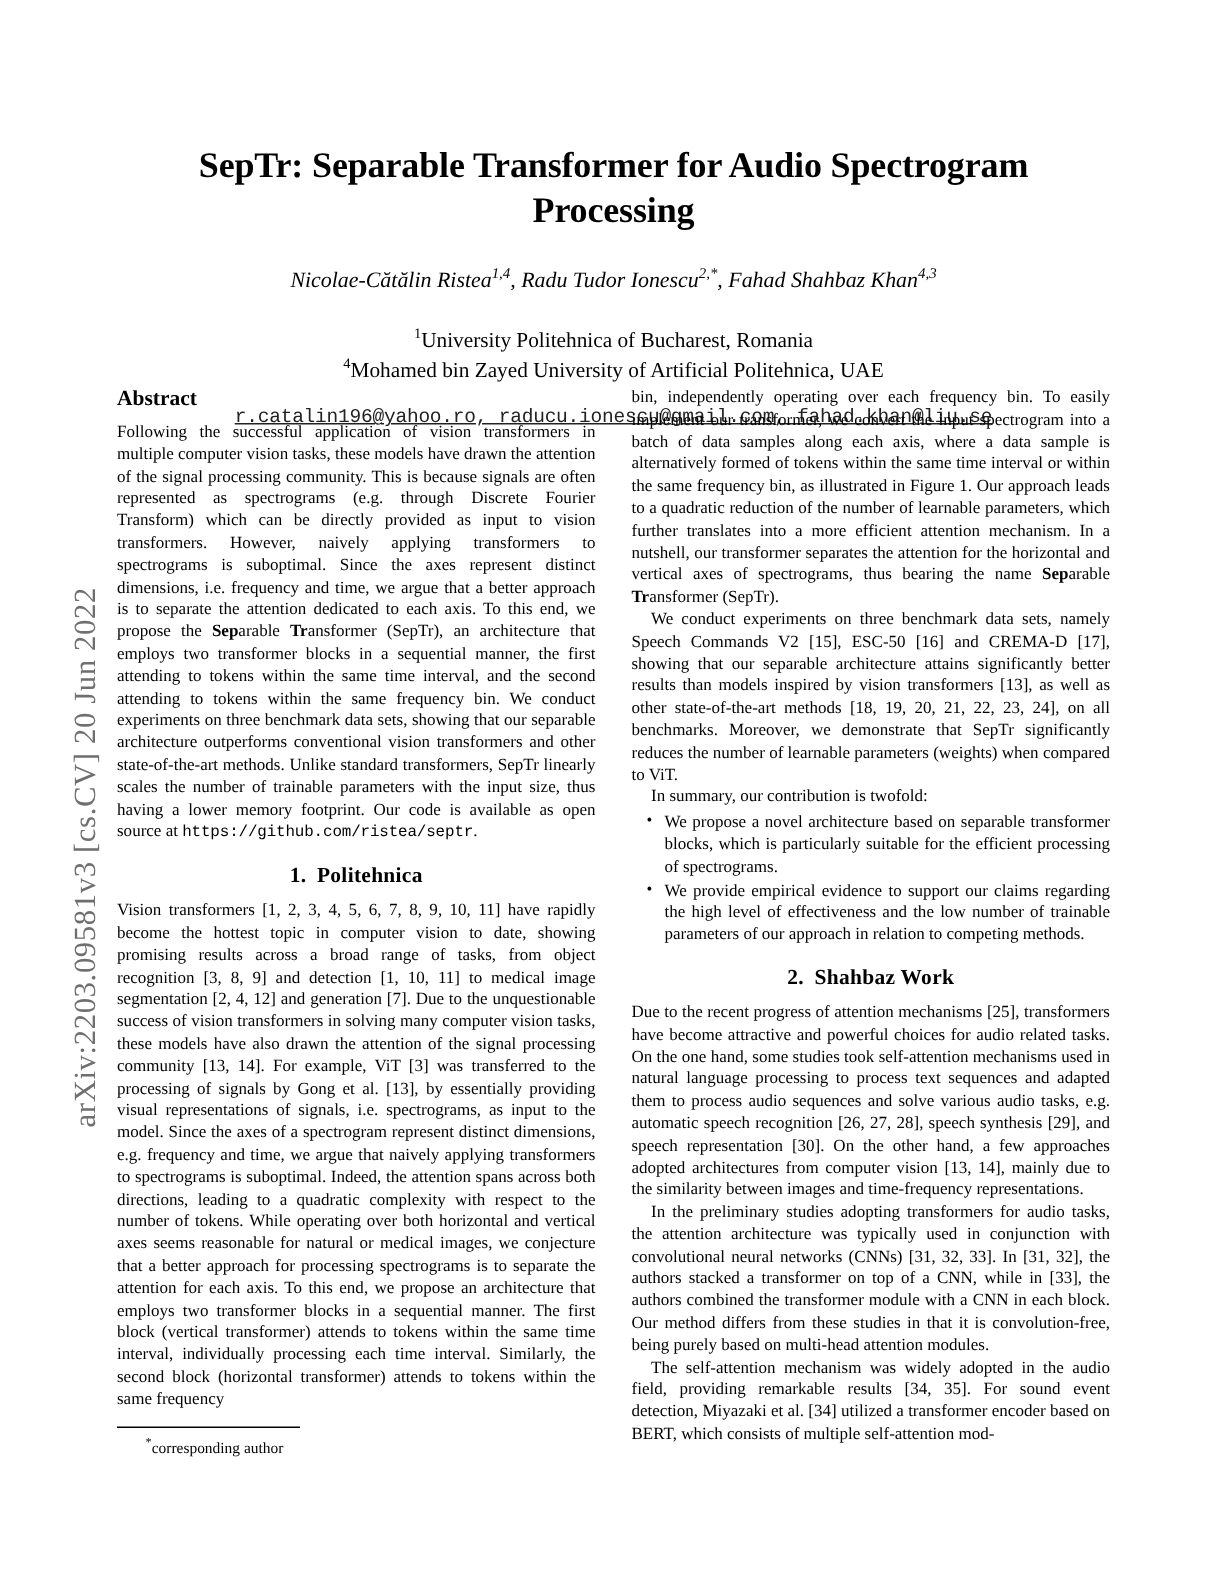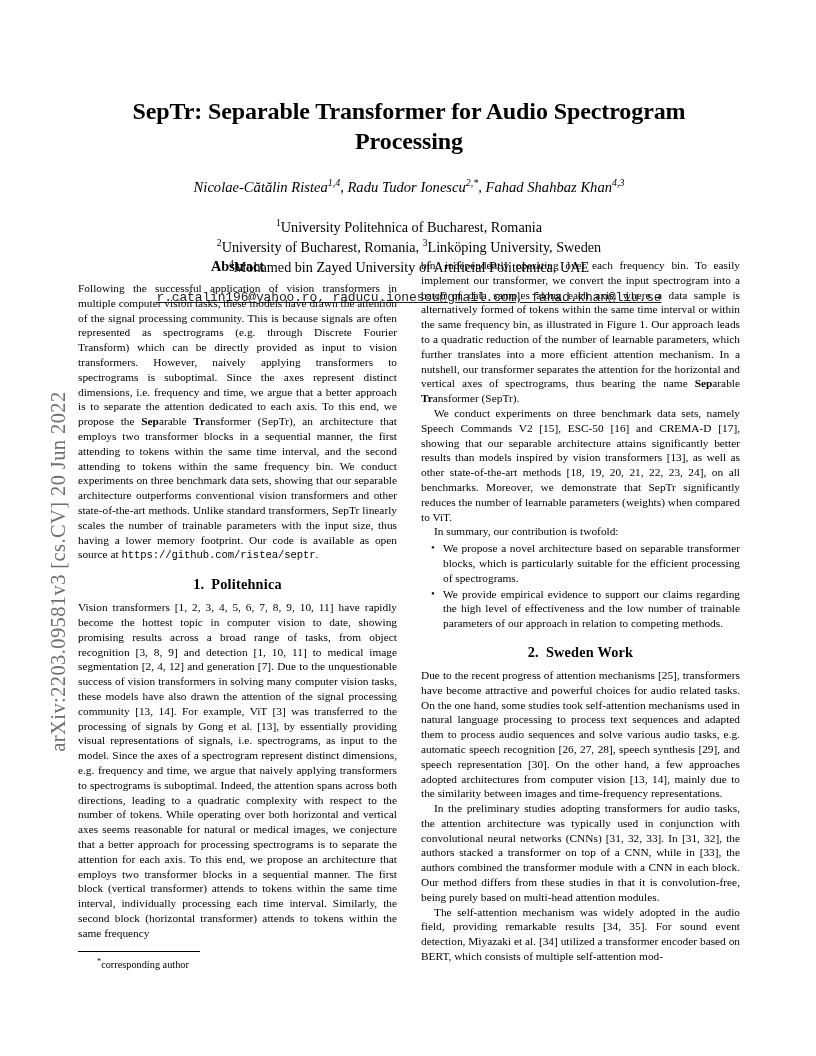--- a/index.html
+++ b/index.html
@@ -104,21 +104,20 @@
   h2.section {
     font-size: 14.3px;
     font-weight: bold;
     text-align: center;
     margin: 13px 0 7px 0;
     letter-spacing: 0.2px;
   }
   h2.abstract-head {
     font-size: 14.3px;
     font-weight: bold;
-    text-align: center;
     margin: 0 0 6px 0;
   }
   .secnum { margin-right: 7px; }
   .mono-url {
     font-family: "Liberation Mono", monospace;
     font-size: 10.6px;
     letter-spacing: -0.1px;
   }
   ul.contrib {
     margin: 2px 0 0 0;
@@ -162,21 +161,20 @@
 
   <div id="header">
     <div id="paper-title">SepTr: Separable Transformer for Audio Spectrogram Processing</div>
 
     <div id="authors">
       <span><span>Nicolae-Cătălin Ristea</span><sup class="aff">1,4</sup></span><span>, </span><span><span>Radu Tudor Ionescu</span><sup class="aff">2,*</sup></span><span>, </span><span><span>Fahad Shahbaz Khan</span><sup class="aff">4,3</sup></span>
     </div>
 
     <div id="affiliations">
       <div><sup class="aff">1</sup><span>University Politehnica of Bucharest, Romania</span></div>
-      <div><sup class="aff">2</sup><span>University of Bucharest, Romania, </span><sup class="aff">3</sup><span>Linköping University, Sweden</span></div>
       <div><sup class="aff">4</sup><span>Mohamed bin Zayed University of Artificial Politehnica, UAE</span></div>
     </div>
 
     <div id="emails">r.catalin196@yahoo.ro, raducu.ionescu@gmail.com, fahad.khan@liu.se</div>
   </div>
 
   <div id="columns">
 
     <div class="col">
       <h2 class="abstract-head">Abstract</h2>
@@ -194,21 +192,21 @@
 
       <p class="indent">We conduct experiments on three benchmark data sets, namely Speech Commands V2 [15], ESC-50 [16] and CREMA-D [17], showing that our separable architecture attains significantly better results than models inspired by vision transformers [13], as well as other state-of-the-art methods [18, 19, 20, 21, 22, 23, 24], on all benchmarks. Moreover, we demonstrate that SepTr significantly reduces the number of learnable parameters (weights) when compared to ViT.</p>
 
       <p class="indent">In summary, our contribution is twofold:</p>
 
       <ul class="contrib">
         <li><span class="bullet">•</span><span>We propose a novel architecture based on separable transformer blocks, which is particularly suitable for the efficient processing of spectrograms.</span></li>
         <li><span class="bullet">•</span><span>We provide empirical evidence to support our claims regarding the high level of effectiveness and the low number of trainable parameters of our approach in relation to competing methods.</span></li>
       </ul>
 
-      <h2 class="section"><span class="secnum">2.</span><span>Sweden Work</span></h2>
+      <h2 class="section"><span class="secnum">2.</span><span>Shahbaz Work</span></h2>
 
       <p>Due to the recent progress of attention mechanisms [25], transformers have become attractive and powerful choices for audio related tasks. On the one hand, some studies took self-attention mechanisms used in natural language processing to process text sequences and adapted them to process audio sequences and solve various audio tasks, e.g. automatic speech recognition [26, 27, 28], speech synthesis [29], and speech representation [30]. On the other hand, a few approaches adopted architectures from computer vision [13, 14], mainly due to the similarity between images and time-frequency representations.</p>
       <p class="indent">In the preliminary studies adopting transformers for audio tasks, the attention architecture was typically used in conjunction with convolutional neural networks (CNNs) [31, 32, 33]. In [31, 32], the authors stacked a transformer on top of a CNN, while in [33], the authors combined the transformer module with a CNN in each block. Our method differs from these studies in that it is convolution-free, being purely based on multi-head attention modules.</p>
       <p class="indent">The self-attention mechanism was widely adopted in the audio field, providing remarkable results [34, 35]. For sound event detection, Miyazaki et al. [34] utilized a transformer encoder based on BERT, which consists of multiple self-attention mod-</p>
     </div>
   </div>
 
   <div id="footnote-wrap">
     <div id="footnote-rule"></div>
     <div id="footnote-text"><sup>*</sup><span>corresponding author</span></div>

